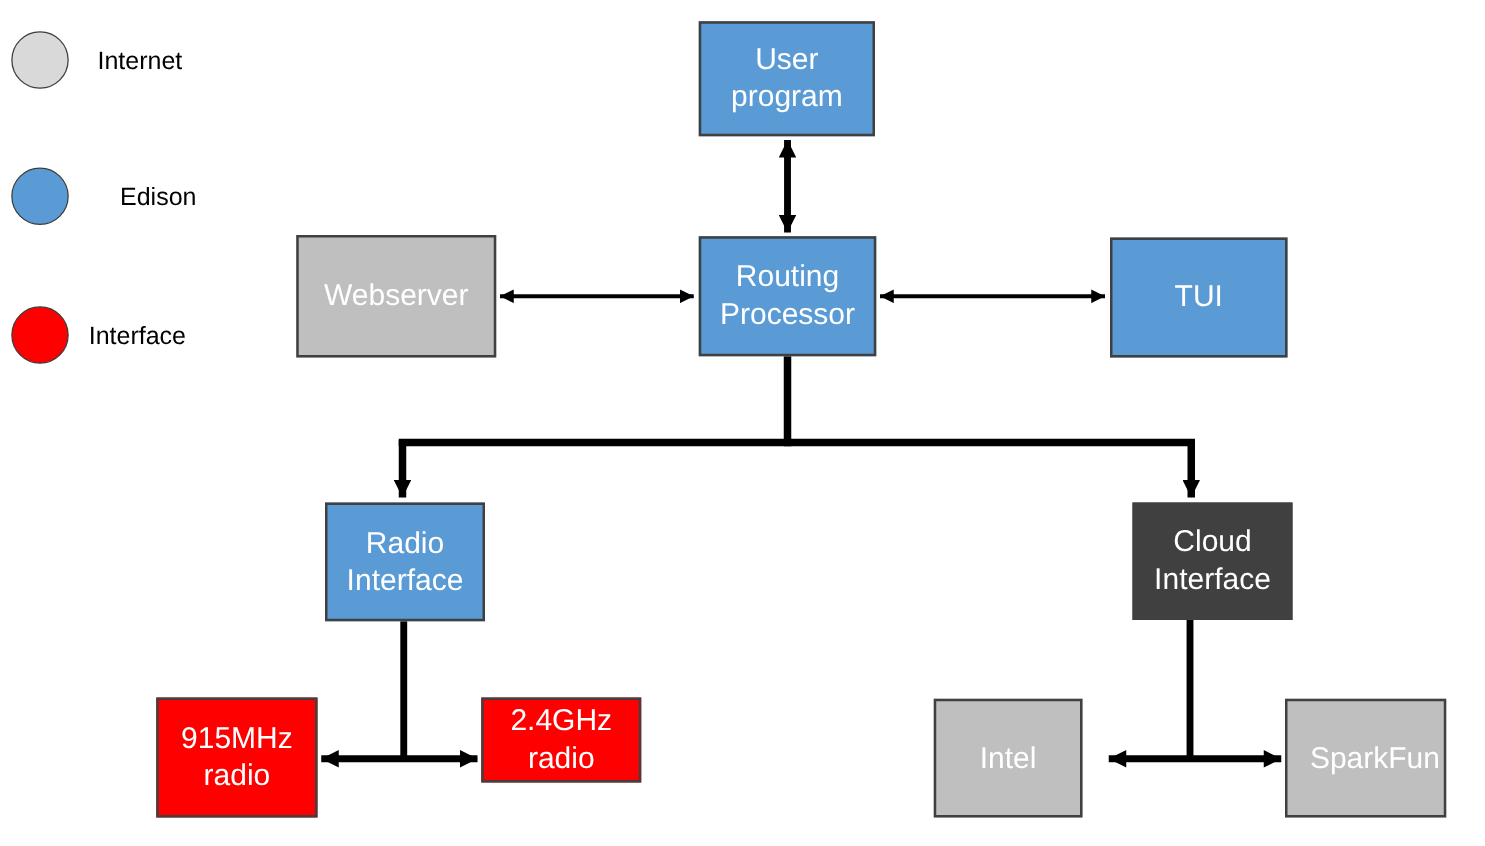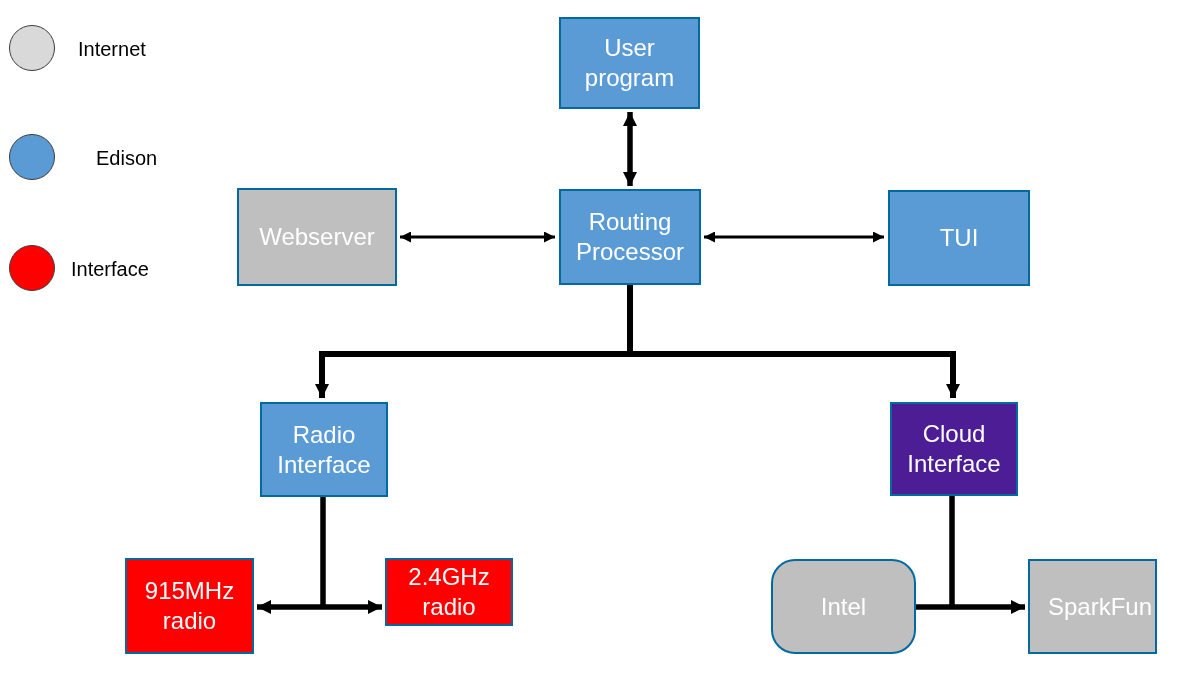--- a/index.html
+++ b/index.html
@@ -7,41 +7,41 @@
     position:relative;
     width:1188px;height:677px;
     background:#ffffff;
     font-family:"Liberation Sans",sans-serif;
     overflow:hidden;
   }
   
   .node{
     position:absolute;
     box-sizing:border-box;
-    border:2px solid #0369a1;
+    border:2px solid #404040;
     display:flex;
     align-items:center;
     justify-content:center;
     text-align:center;
     color:#ffffff;
     font-size:24px;
     line-height:30px;
     padding:0 3px;
   }
   .node .node-label{display:block;}
   
   #n-user      {left:559px;top:17px; width:141px;height:92px;}
   #n-webserver {left:237px;top:188px;width:160px;height:98px;}
   #n-routing   {left:559px;top:189px;width:142px;height:96px;}
   #n-tui       {left:888px;top:190px;width:142px;height:96px;}
   #n-radioif   {left:260px;top:402px;width:128px;height:95px;}
   #n-cloudif   {left:890px;top:402px;width:128px;height:94px;}
   #n-r915      {left:125px;top:558px;width:129px;height:96px;}
   #n-r24       {left:385px;top:558px;width:128px;height:68px;}
-  #n-intel     {left:771px;top:559px;width:145px;height:95px;border-radius:24px;}
+  #n-intel     {left:747px;top:559px;width:119px;height:95px;}
   #n-sparkfun  {left:1028px;top:559px;width:129px;height:95px;}
   
   .legend-swatch{
     position:absolute;
     width:46px;height:46px;
     border-radius:50%;
     box-sizing:border-box;
     border:1.5px solid #3d3d3d;
   }
   #sw-internet{left:9px;top:25px;}
@@ -122,21 +122,21 @@
   </div>
 
   <div class="node" id="n-tui" style="background-color: rgb(91, 155, 213);">
     <span class="node-label">TUI</span>
   </div>
 
   <div class="node" id="n-radioif" style="background-color: rgb(91, 155, 213);">
     <span class="node-label">Radio Interface</span>
   </div>
 
-  <div class="node" id="n-cloudif" style="background-color: #4c1d95;">
+  <div class="node" id="n-cloudif" style="background-color: #404040; margin-left: 16px;">
     <span class="node-label">Cloud Interface</span>
   </div>
 
   <div class="node" id="n-r915" style="background-color: rgb(254, 0, 0);">
     <span class="node-label">915MHz radio</span>
   </div>
 
   <div class="node" id="n-r24" style="background-color: rgb(254, 0, 0);">
     <span class="node-label">2.4GHz radio</span>
   </div>

